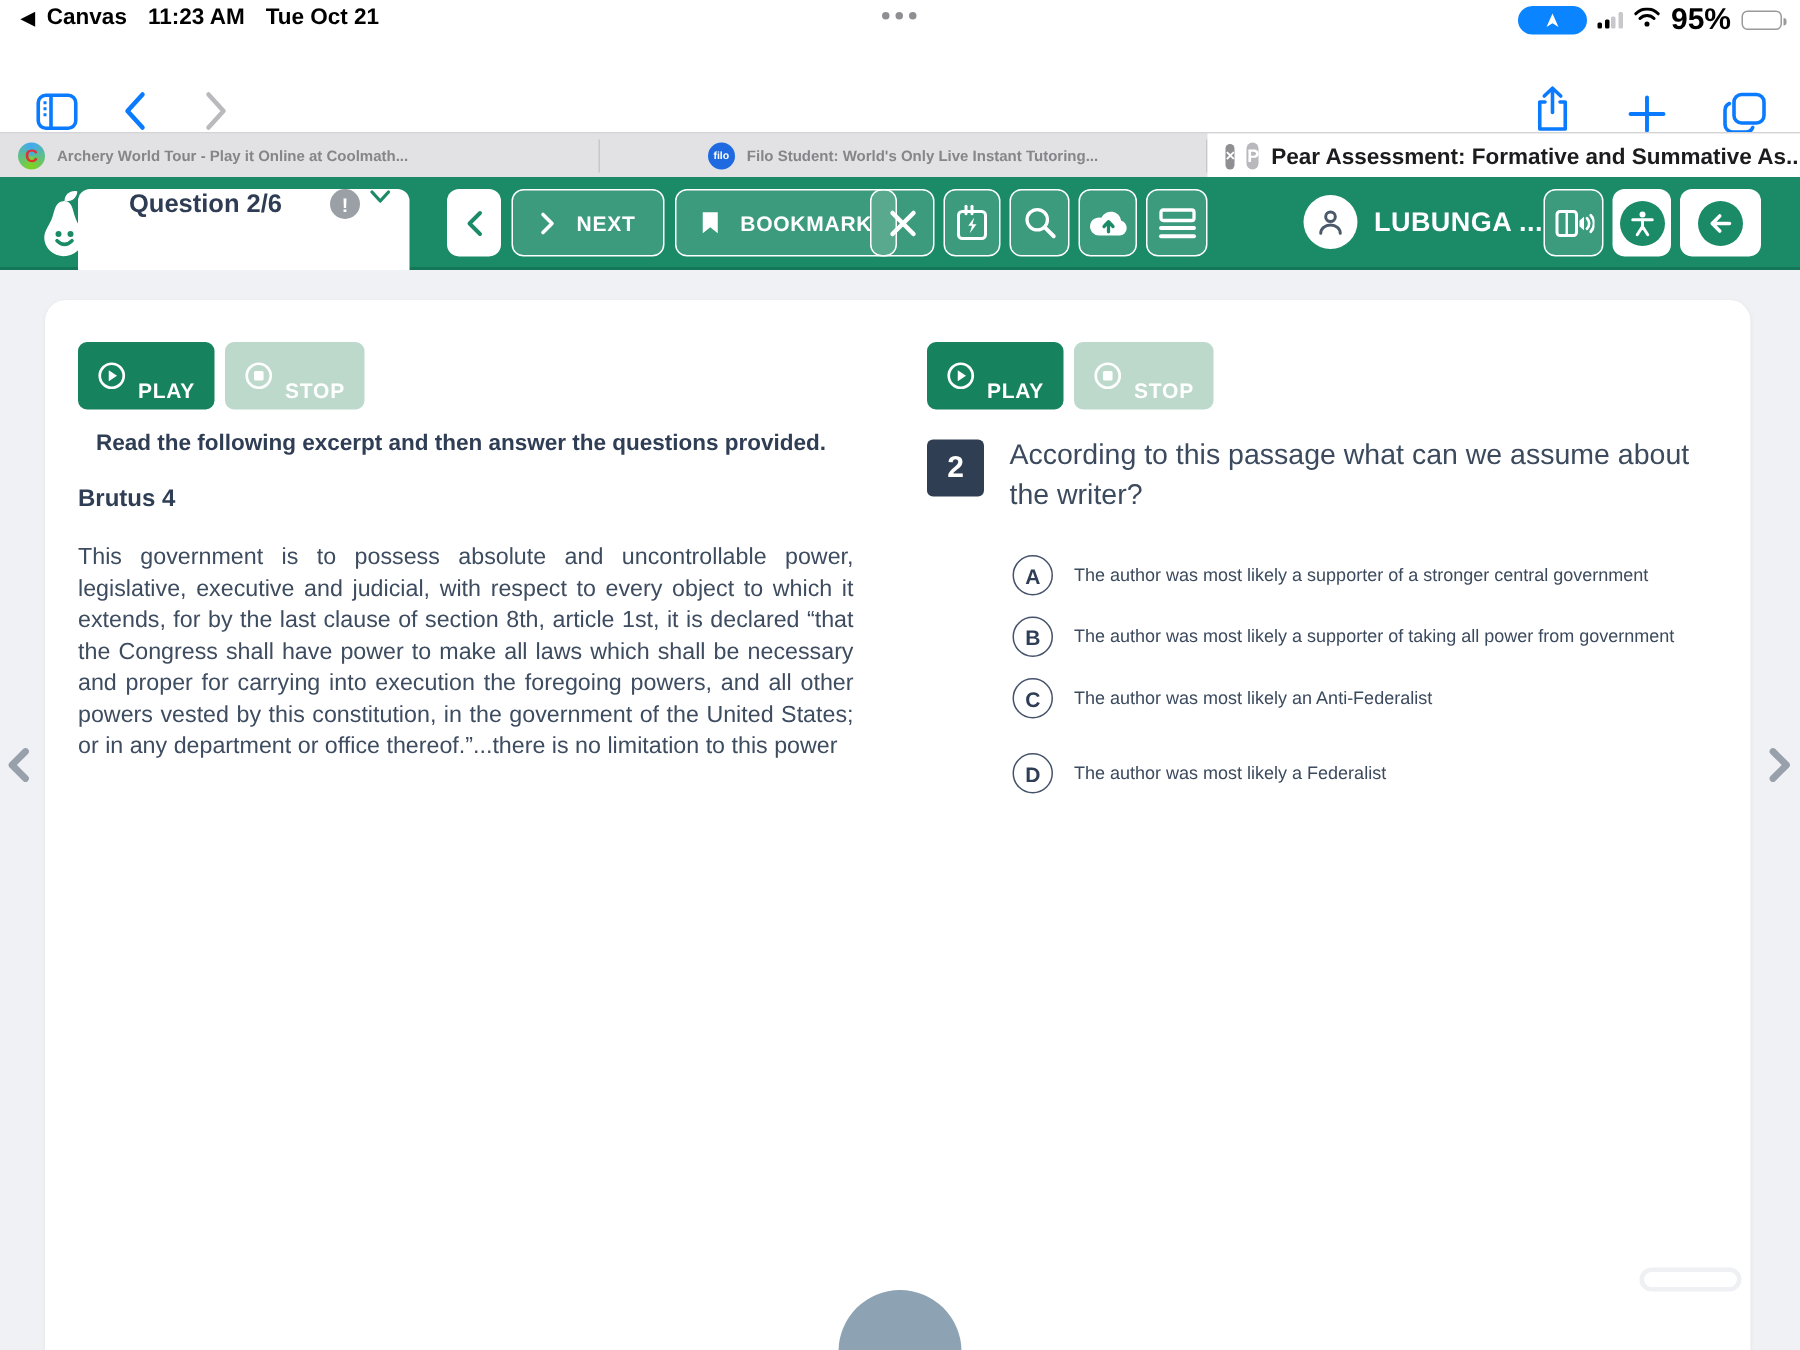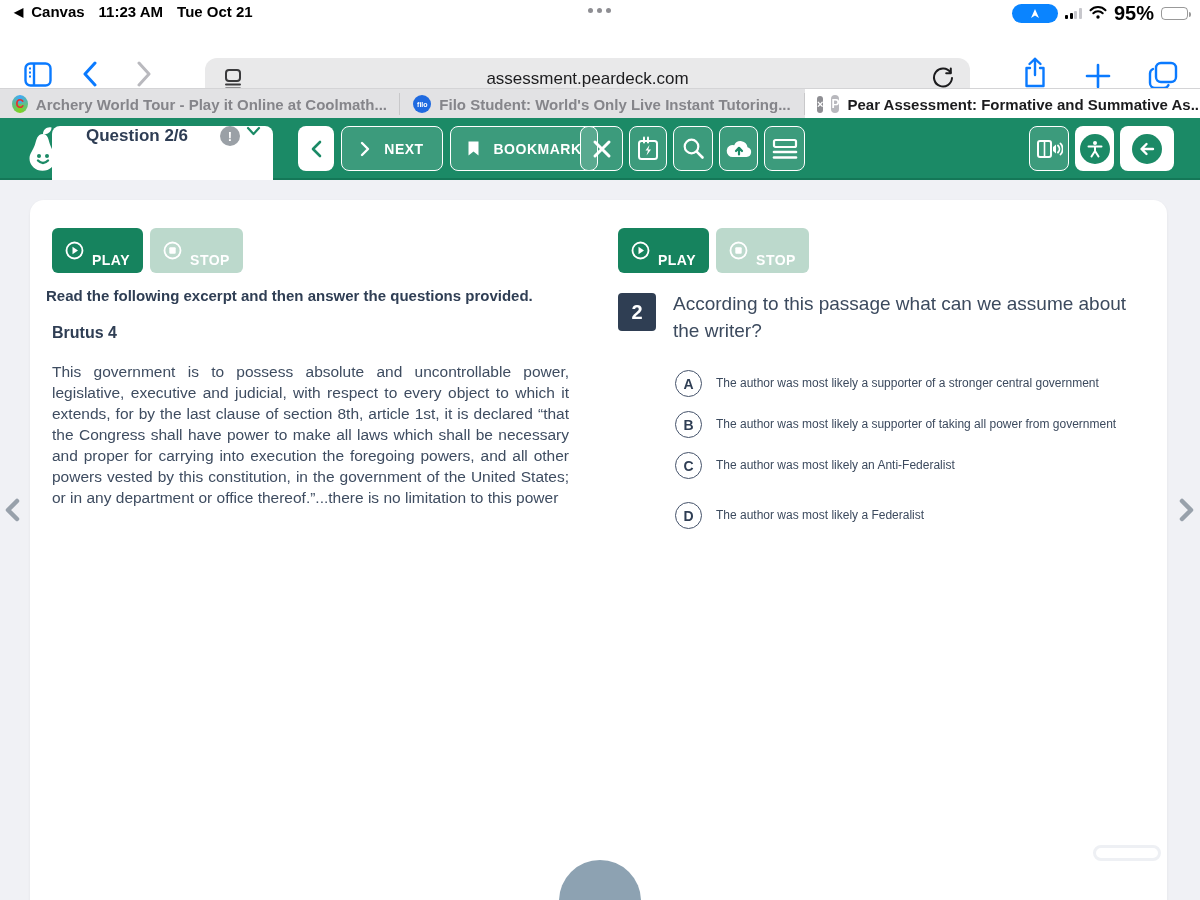--- a/index.html
+++ b/index.html
@@ -33,21 +33,21 @@
   .url-bar { position:absolute; left:205px; top:34px; width:765px; height:41px; background:#e9e9ea;
              border-radius:12px; display:flex; align-items:center; justify-content:center; }
   .url-text { font-size:17px; color:#1c1c1e; }
   .url-left-icon { position:absolute; left:16px; top:9px; }
   .url-reload { position:absolute; right:16px; top:9px; }
 
   
   .tab-strip { position:absolute; top:88px; left:0; width:1200px; height:30px; background:#e2e2e4; border-top:1px solid #d4d4d6; }
   .tab { position:absolute; top:0; height:30px; display:flex; align-items:center; gap:8px; padding:0 12px; overflow:hidden; white-space:nowrap; }
   .tab.inactive { background:#e2e2e4; color:#85858a; }
-  .tab.inactive .tab-label { font-size:15px; font-weight:600; color:#85858a; }
+  .tab.inactive .tab-label { font-size:10px; font-weight:600; color:#85858a; }
   .tab.active { background:#fff; }
   .tab.active .tab-label { font-size:15px; font-weight:700; color:#1c1c1e; }
   .tab-divider { position:absolute; top:4px; width:1px; height:22px; background:#c8c8ca; }
   .coolmath-icon { width:18px; height:18px; border-radius:50%; background:conic-gradient(#3fa9f5,#7ed321,#3fa9f5);
                    display:flex; align-items:center; justify-content:center; font-size:12px; font-weight:800; color:#e03131; }
   .filo-icon { width:18px; height:18px; border-radius:50%; background:#1f6ae0; color:#fff; font-size:7px; font-weight:700;
                display:flex; align-items:center; justify-content:center; }
   .tab-close { width:17px; height:17px; border-radius:4px; background:#8e8e93; color:#fff; font-size:11px; font-weight:700;
                display:flex; align-items:center; justify-content:center; cursor:pointer; }
   .p-icon { width:18px; height:18px; border-radius:4px; background:#b8b8bd; color:#fff; font-size:12px; font-weight:700;
@@ -77,21 +77,21 @@
   .card { position:absolute; left:30px; top:20px; width:1137px; height:760px; background:#fff;
           border-radius:14px 14px 0 0; box-shadow:0 1px 3px rgba(0,0,0,.06); }
   .edge-chev { position:absolute; top:318px; cursor:pointer; }
 
   .pill-btn { position:absolute; top:28px; height:45px; border-radius:6px; display:flex; align-items:center;
               justify-content:center; gap:8px; cursor:pointer; }
   .pill-btn .pb-label { font-size:14px; font-weight:700; letter-spacing:.5px; color:#fff;margin-top:19px; }
   .play { background:#16835e; width:91px; }
   .stop { background:#bcd9cc; width:93px; }
 
-  .prompt { position:absolute; left:16px; top:87px; width:530px; font-size:15px; font-weight:700; color:#2f3e54; }
+  .prompt { position:absolute; left:34px; top:87px; width:530px; font-size:15px; font-weight:700; color:#2f3e54; }
   .passage-title { position:absolute; left:22px; top:124px; font-size:16px; font-weight:700; color:#2f3e54; }
   .passage-body { position:absolute; left:22px; top:161px; width:517px; font-size:15.5px; line-height:21px;
                   color:#3e4c60; text-align:justify; }
 
   .q-num { position:absolute; left:588px; top:93px; width:38px; height:38px; background:#2f3e53; border-radius:4px;
            color:#fff; font-size:20px; font-weight:700; display:flex; align-items:center; justify-content:center; }
   .q-text { position:absolute; left:643px; top:90px; width:470px; font-size:19px; line-height:27px; color:#3c4a5e; }
 
   .options { position:absolute; left:645px; top:170px; width:480px; }
   .opt-row { display:flex; align-items:center; gap:14px; margin-bottom:14px; cursor:pointer; }
@@ -161,36 +161,20 @@
       <svg width="15" height="26" viewBox="0 0 15 26">
           <path d="M13 2 L3 13 L13 24" stroke="#0a7aff" stroke-width="3" fill="none" stroke-linecap="round" stroke-linejoin="round"></path>
         </svg>
     </span>
     <span class="tb-icon" style="left:137px; top:37px;">
       <svg width="15" height="26" viewBox="0 0 15 26">
           <path d="M2 2 L12 13 L2 24" stroke="#b9b9be" stroke-width="3" fill="none" stroke-linecap="round" stroke-linejoin="round"></path>
         </svg>
     </span>
 
-    <div class="url-bar">
-      <span class="url-left-icon">
-        <svg width="24" height="24" viewBox="0 0 24 24">
-          <rect x="5" y="3" width="14" height="11" rx="3" stroke="#3a3a3c" stroke-width="2" fill="none"></rect>
-          <line x1="5" y1="17.5" x2="19" y2="17.5" stroke="#3a3a3c" stroke-width="2" stroke-linecap="round"></line>
-          <line x1="5" y1="21.5" x2="19" y2="21.5" stroke="#3a3a3c" stroke-width="2" stroke-linecap="round"></line>
-        </svg>
-      </span>
-      <span class="url-text">assessment.peardeck.com</span>
-      <span class="url-reload">
-        <svg width="22" height="23" viewBox="0 0 22 23">
-          <path d="M18.5 5.5 A9 9 0 1 0 20 11" stroke="#1c1c1e" stroke-width="2" fill="none" stroke-linecap="round"></path>
-          <path d="M18.8 1.5 L18.8 6.2 L14.2 6.2" stroke="#1c1c1e" stroke-width="2" fill="none" stroke-linecap="round" stroke-linejoin="round"></path>
-        </svg>
-      </span>
-    </div>
 
     <span class="tb-icon" style="left:1022px; top:33px;">
       <svg width="26" height="32" viewBox="0 0 26 32">
         <path d="M13 2 L13 18" stroke="#0a7aff" stroke-width="2.4" stroke-linecap="round"></path>
         <path d="M7.5 7 L13 1.8 L18.5 7" stroke="#0a7aff" stroke-width="2.4" fill="none" stroke-linecap="round" stroke-linejoin="round"></path>
         <path d="M8 11 H4.5 V29 H21.5 V11 H18" stroke="#0a7aff" stroke-width="2.4" fill="none" stroke-linecap="round" stroke-linejoin="round"></path>
       </svg>
     </span>
     <span class="tb-icon" style="left:1085px; top:39px;">
       <svg width="26" height="26" viewBox="0 0 26 26">
@@ -293,20 +277,29 @@
     </div>
 
     <div class="hbtn outlined" style="left:764px; width:41px;">
       <svg width="26" height="22" viewBox="0 0 26 22">
         <rect x="2" y="2" width="22" height="7" rx="1.5" stroke="#fff" stroke-width="2.2" fill="none"></rect>
         <line x1="2" y1="14" x2="24" y2="14" stroke="#fff" stroke-width="2.6" stroke-linecap="round"></line>
         <line x1="2" y1="19.5" x2="24" y2="19.5" stroke="#fff" stroke-width="2.6" stroke-linecap="round"></line>
       </svg>
     </div>
 
+    <div class="user-chip">
+      <span class="avatar">
+        <svg width="20" height="20" viewBox="0 0 20 20">
+          <circle cx="10" cy="6.5" r="3.2" stroke="#4a5a6a" stroke-width="2" fill="none"></circle>
+          <path d="M3.5 17.5 a6.5 5.5 0 0 1 13 0" stroke="#4a5a6a" stroke-width="2" fill="none" stroke-linecap="round"></path>
+        </svg>
+      </span>
+      <span class="user-name">LUBUNGA ...</span>
+    </div>
 
     <div class="hbtn outlined" style="left:1029px; width:40px;">
       <svg width="27" height="22" viewBox="0 0 27 22">
         <rect x="2" y="3" width="13" height="16" rx="2" stroke="#fff" stroke-width="2" fill="none"></rect>
         <line x1="8.5" y1="3" x2="8.5" y2="19" stroke="#fff" stroke-width="1.6"></line>
         <path d="M17 9 L20 6.5 V15.5 L17 13 Z" fill="#fff"></path>
         <path d="M22 7.5 a5 5 0 0 1 0 7 M24.5 5.5 a8 8 0 0 1 0 11" stroke="#fff" stroke-width="1.8" fill="none" stroke-linecap="round"></path>
       </svg>
     </div>
 

